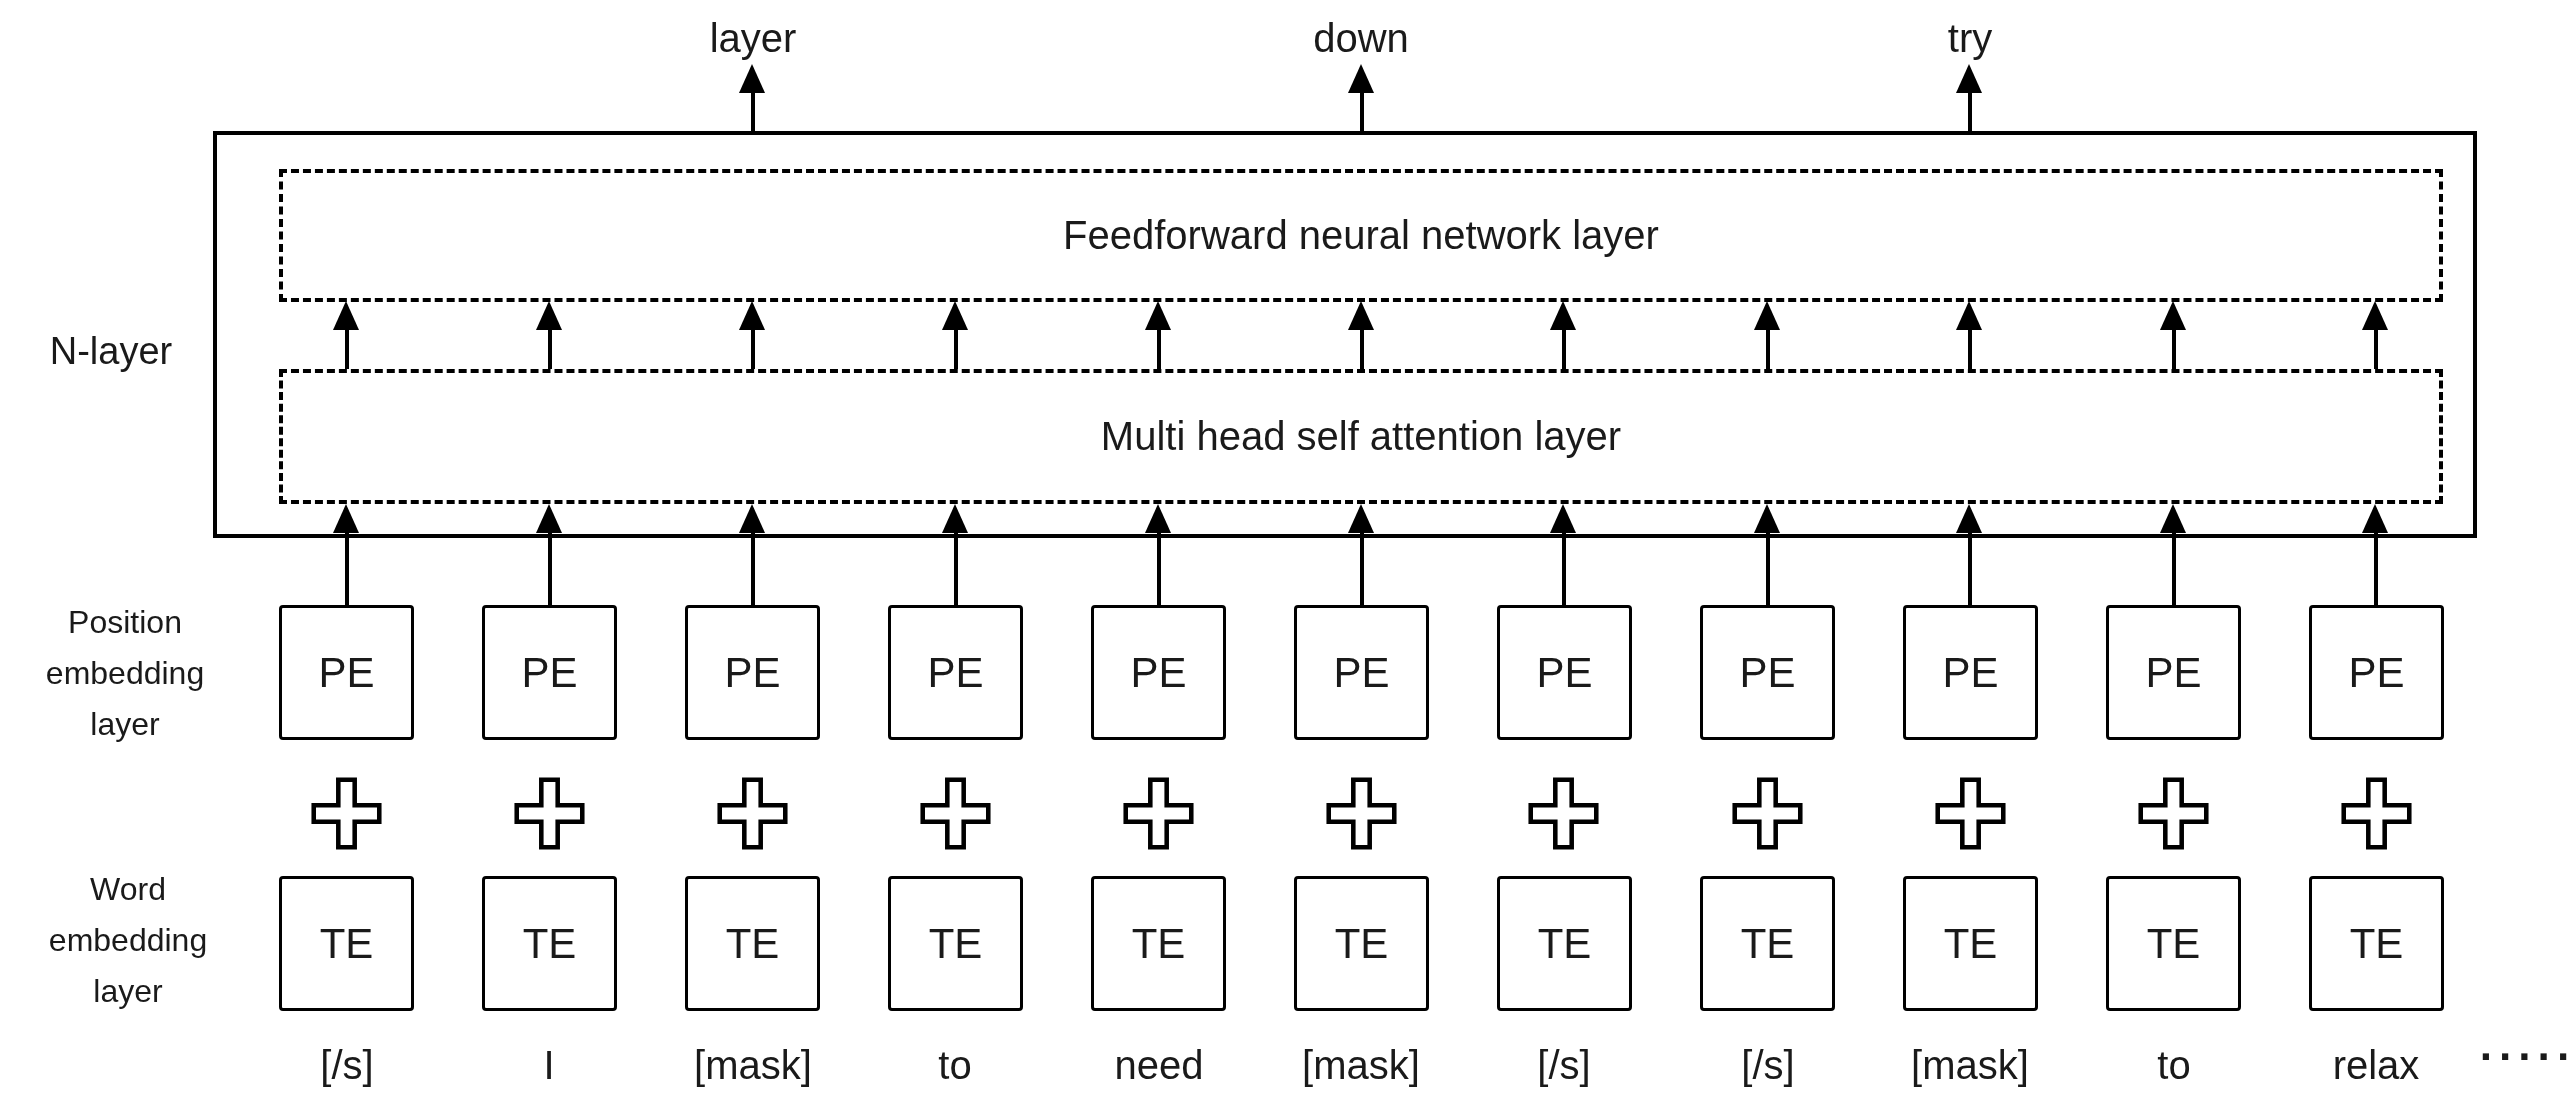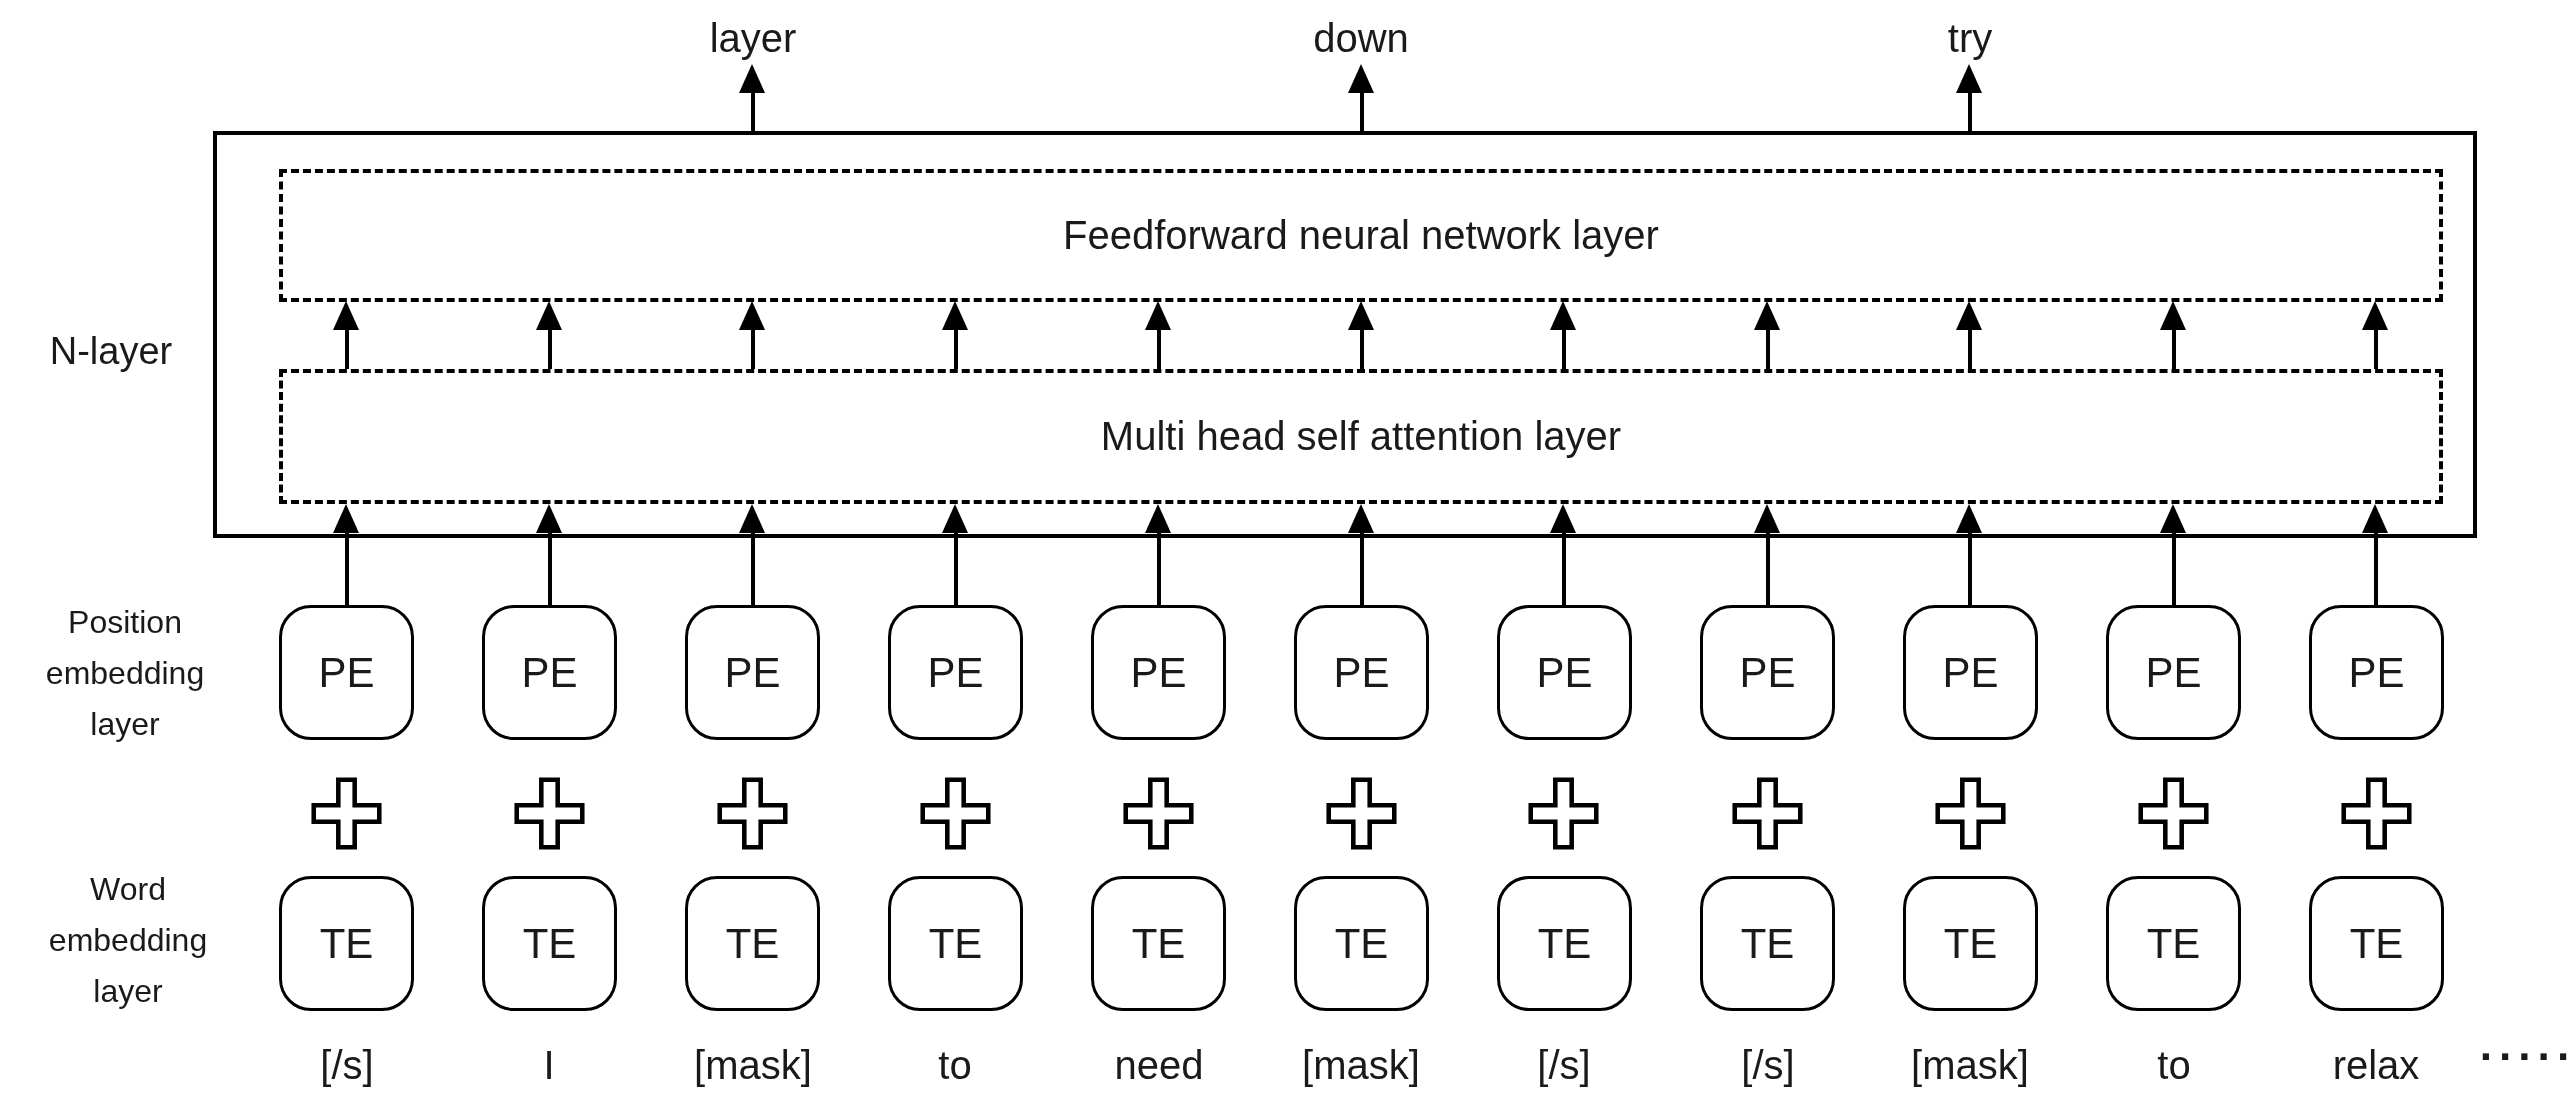--- a/index.html
+++ b/index.html
@@ -2,21 +2,21 @@
 <html style="font-size:14.6px"><head>
 <meta charset="utf-8">
 <style>
   html,body{margin:0;padding:0;background:#fff;}
   body{width:2576px;height:1108px;font-family:"Liberation Sans",sans-serif;color:#000;}
   #canvas{position:relative;width:2576px;height:1108px;background:#fff;overflow:hidden;}
   .abs{position:absolute;box-sizing:border-box;}
   .solid-box{border:4.6px solid #000;background:transparent;}
   .dashed-box{border:4.6px dashed #000;background:transparent;display:flex;align-items:center;justify-content:center;}
   .layer-label{font-size:40px;color:#1a1a1a;white-space:nowrap;}
-  .cell-box{border:3.7px solid #000;border-radius:32px;background:#fff;display:flex;align-items:center;justify-content:center;}
+  .cell-box{border:3.7px solid #000;border-radius:4px;background:#fff;display:flex;align-items:center;justify-content:center;}
   .cell-label{font-size:42px;color:#1a1a1a;}
   .stem{width:3.7px;background:#000;}
   .head{width:0;height:0;border-left:13.7px solid transparent;border-right:13.7px solid transparent;border-bottom:29px solid #000;}
   .center-xy{transform:translate(-50%,-50%);text-align:center;white-space:nowrap;}
   .side-label{font-size:32px;line-height:51px;color:#1a1a1a;}
   .token-label{font-size:40px;color:#1a1a1a;}
   .word-label{font-size:40px;color:#1a1a1a;}
   .nlayer{font-size:38px;color:#1a1a1a;}
   .dots{font-size:44px;font-weight:bold;letter-spacing:4.6px;color:#1a1a1a;}
 </style>

